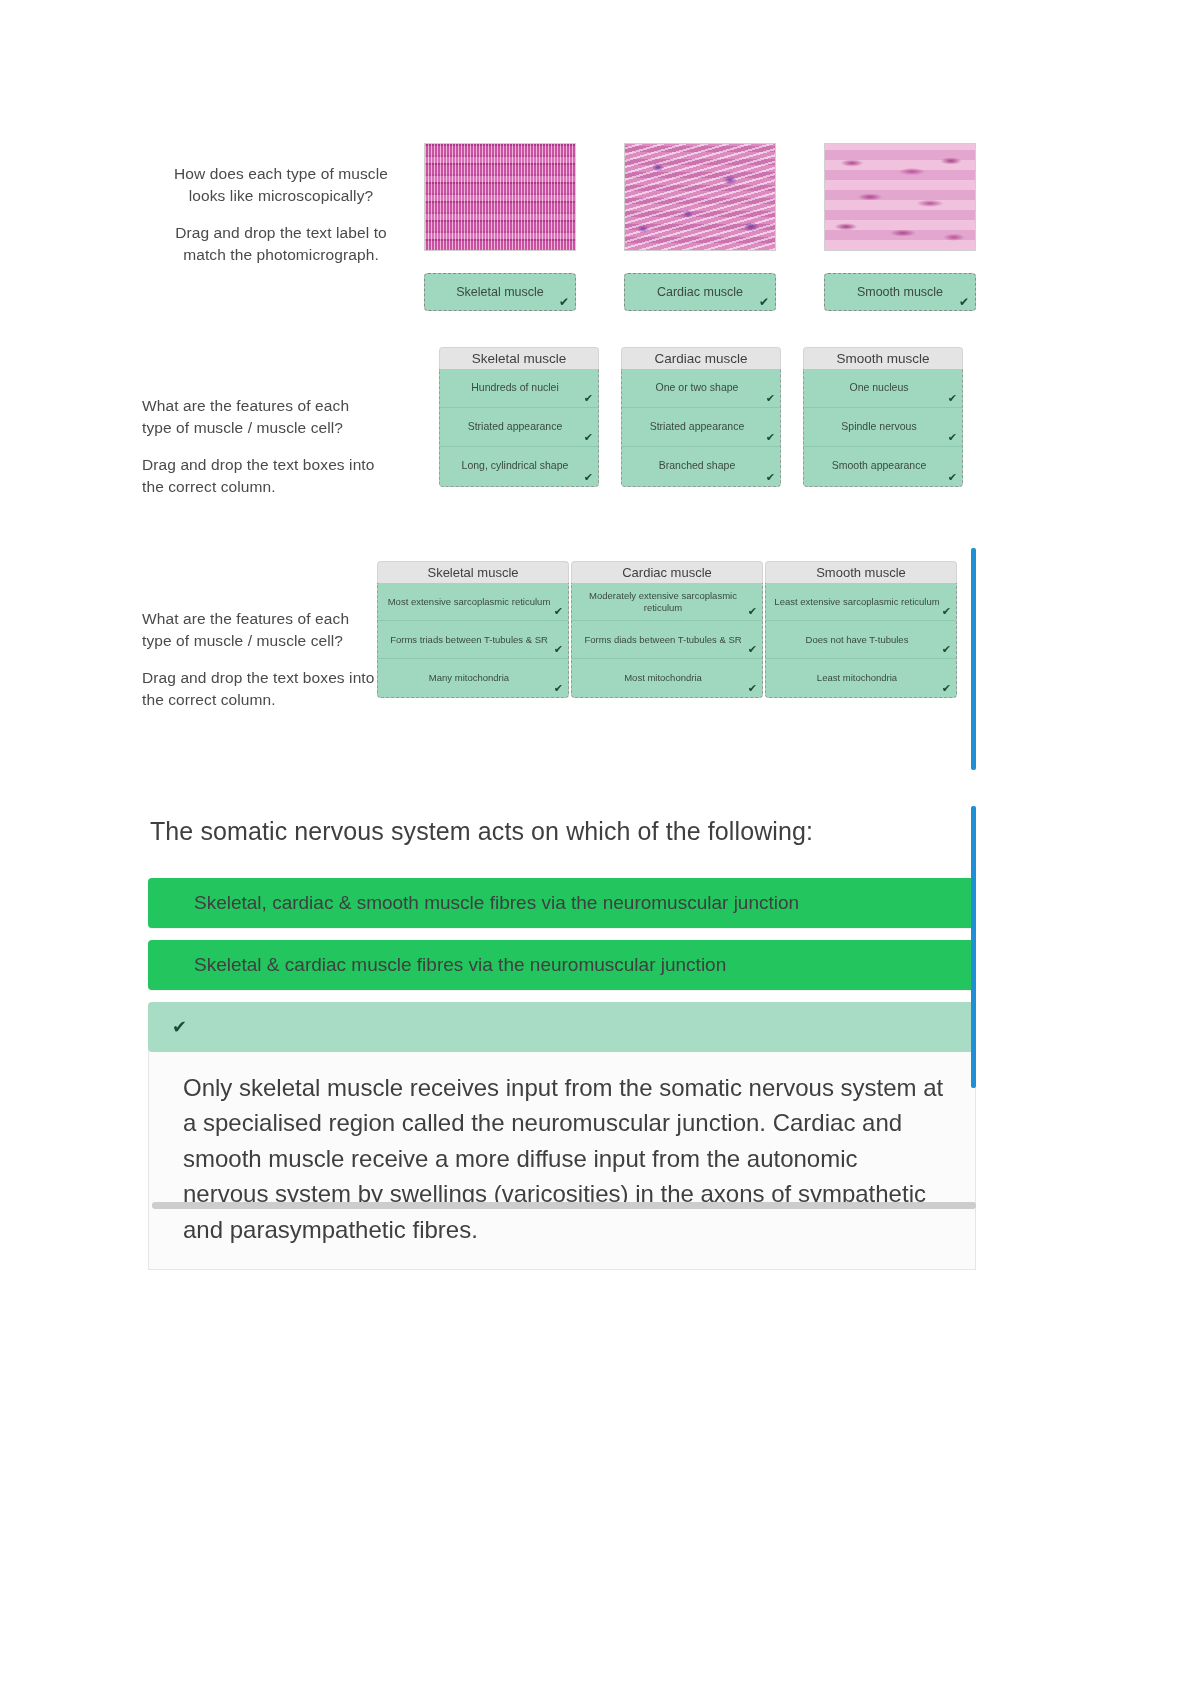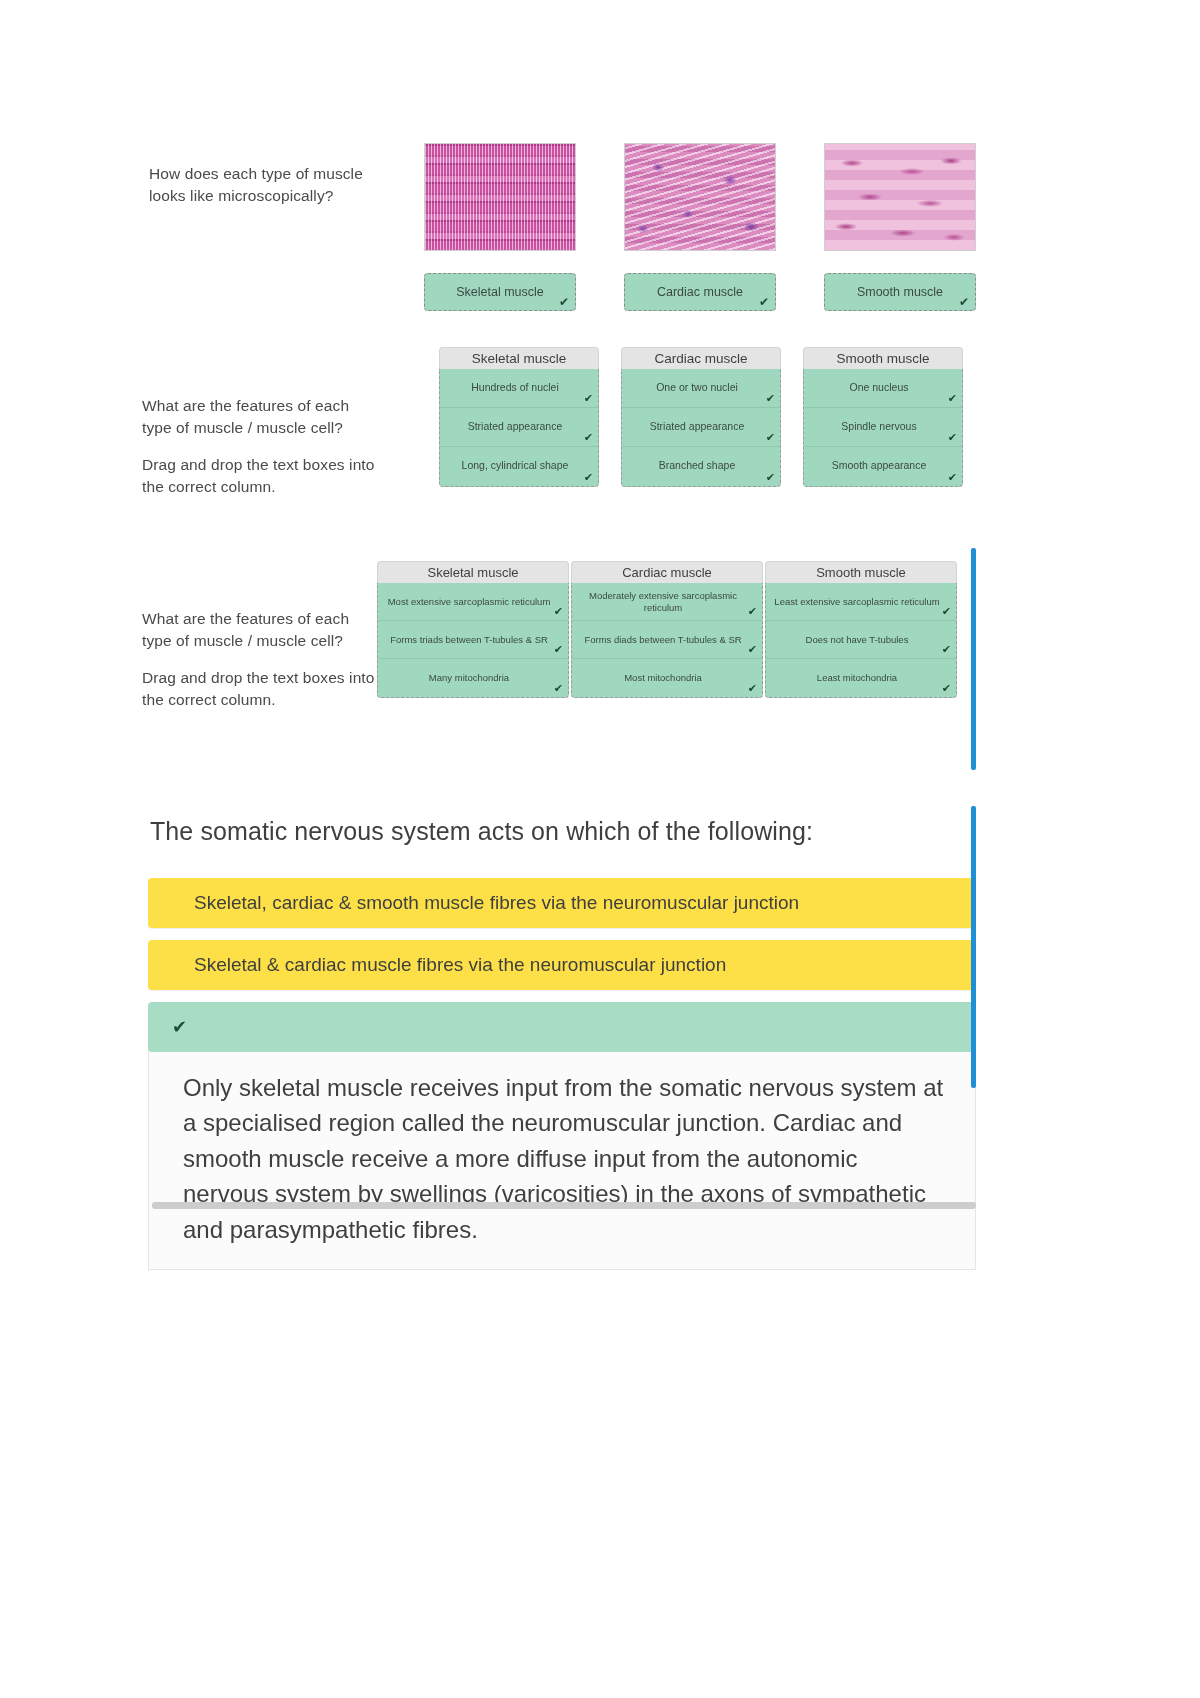--- a/index.html
+++ b/index.html
@@ -199,21 +199,21 @@
   .mcq-question {
     font-size: 25px;
     color: #3f3f3f;
     line-height: 1.3;
     letter-spacing: .1px;
     margin: 0 0 30px 2px;
   }
   .opt {
     position: relative;
     border-radius: 4px;
-    background: #fde047;
+    background: #22c55e;
     height: 50px;
     display: flex;
     align-items: center;
     padding-left: 46px;
     margin-bottom: 12px;
     font-size: 19px;
     color: #3f3f3f;
     box-sizing: border-box;
     box-shadow: 0 1px 0 rgba(0,0,0,.06);
   }
@@ -258,22 +258,23 @@
     height: 7px;
     background: #cdcdcd;
     border-radius: 3px;
   }
 </style>
 </head>
 <body>
 
 <div class="page">
 
-  <div class="prompt" style="left:149px; top:163px; width:250px;">
+  <div class="prompt" style="left:156px; top:163px; width:250px;text-align:center;">
     <p>How does each type of muscle looks like microscopically?</p>
+    <p>Drag and drop the text label to match the photomicrograph.</p>
   </div>
 
   <div class="micro-row">
 
     <div class="micro-col">
       <div class="micro-img">
         <div class="fibres sk-bg"></div>
       </div>
       <div class="chip label-row">
         <span>Skeletal muscle</span>
@@ -323,21 +324,21 @@
         <span>Long, cylindrical shape</span>
         <span class="tick">✔</span>
       </div>
     </div>
   </div>
 
   <div class="col-table" style="left:621px; top:347px;">
     <div class="col-head">Cardiac muscle</div>
     <div class="col-body">
       <div class="col-cell">
-        <span>One or two nuclei</span>
+        <span>One or two shape</span>
         <span class="tick">✔</span>
       </div>
       <div class="col-cell">
         <span>Striated appearance</span>
         <span class="tick">✔</span>
       </div>
       <div class="col-cell">
         <span>Branched shape</span>
         <span class="tick">✔</span>
       </div>

